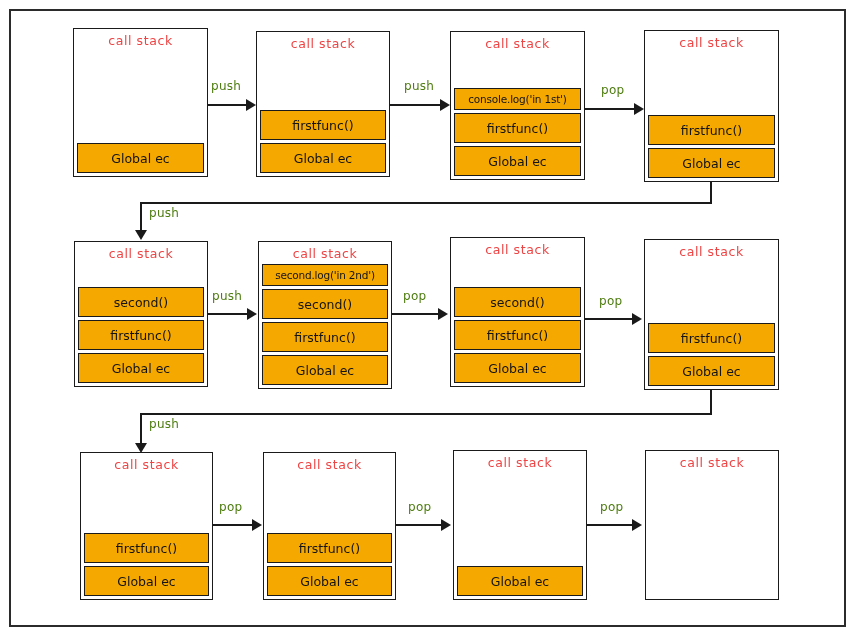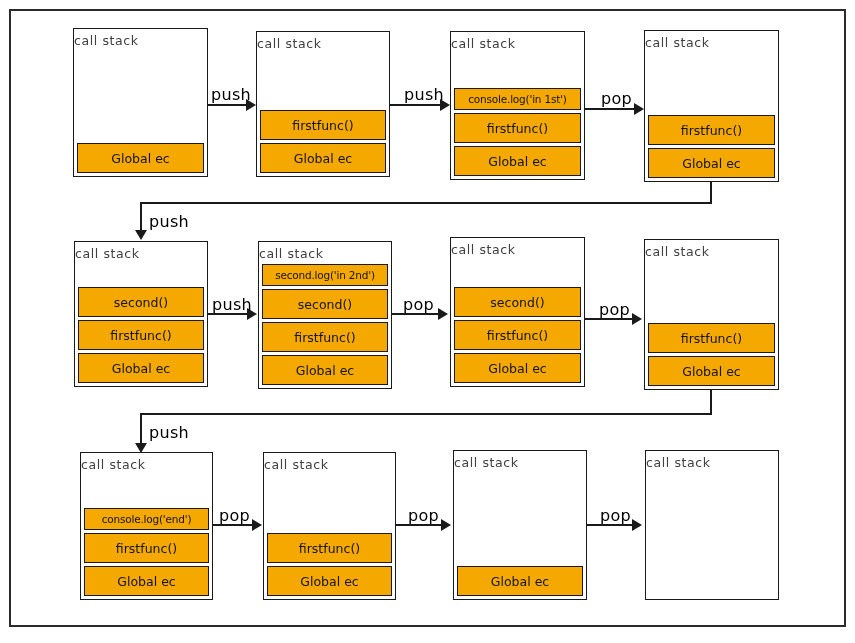--- a/index.html
+++ b/index.html
@@ -12,21 +12,21 @@
   }
 
   .stack-box{
     position:absolute;box-sizing:border-box;
     border:1.5px solid #1a1a1a;background:#ffffff;
     display:flex;flex-direction:column;justify-content:flex-end;
     padding:3px;
   }
   .stack-title{
     position:absolute;left:0;right:0;top:4px;
-    font-size:12.5px;color:#404040;
+    text-align:center;font-size:12.5px;color:#ef4444;
     letter-spacing:.6px;font-family:"DejaVu Sans", sans-serif;
     pointer-events:none;
   }
   .frames{display:flex;flex-direction:column;justify-content:flex-end;gap:3px;width:100%;}
   .frame{
     box-sizing:border-box;width:100%;
     background:#F5A800;border:1.5px solid #1a1a1a;
     display:flex;align-items:center;justify-content:center;
     color:#141414;text-align:right;
     font-family:"DejaVu Sans", sans-serif;
@@ -39,22 +39,22 @@
   .arrow-head{
     position:absolute;width:0;height:0;
     border-top:6px solid transparent;border-bottom:6px solid transparent;
     border-left:10px solid #1a1a1a;
   }
   .arrow-head.down{
     border-left:6px solid transparent;border-right:6px solid transparent;
     border-top:10px solid #1a1a1a;border-bottom:0;
   }
   .arrow-label{
-    position:absolute;font-size:16px;color:#000000;
-    font-family:"DejaVu Sans", sans-serif;letter-spacing:.3px;white-space:nowrap;margin-top:6px;
+    position:absolute;font-size:12px;color:#4d7c0f;
+    font-family:"DejaVu Sans", sans-serif;letter-spacing:.3px;white-space:nowrap;
   }
 </style>
 </head>
 <body>
 
 <div id="canvas">
 
   <div class="outer-frame"></div>
 
   <div class="stack-box" style="left:73px;top:28px;width:135px;height:149px;">
@@ -157,21 +157,20 @@
 
   <div class="arrow-line" style="left:710px;top:390px;width:1.5px;height:24px;"></div>
   <div class="arrow-line" style="left:140px;top:413px;width:572px;height:1.5px;"></div>
   <div class="arrow-line" style="left:140px;top:413px;width:1.5px;height:32px;"></div>
   <div class="arrow-head down" style="left:135px;top:443px;"></div>
   <div class="arrow-label" style="left:149px;top:417px;">push</div>
 
   <div class="stack-box" style="left:80px;top:452px;width:133px;height:148px;">
     <div class="stack-title">call stack</div>
     <div class="frames">
-      <div class="frame small">console.log('end')</div>
       <div class="frame big">firstfunc()</div>
       <div class="frame big">Global ec</div>
     </div>
   </div>
 
   <div class="stack-box" style="left:263px;top:452px;width:133px;height:148px;">
     <div class="stack-title">call stack</div>
     <div class="frames">
       <div class="frame big">firstfunc()</div>
       <div class="frame big">Global ec</div>

